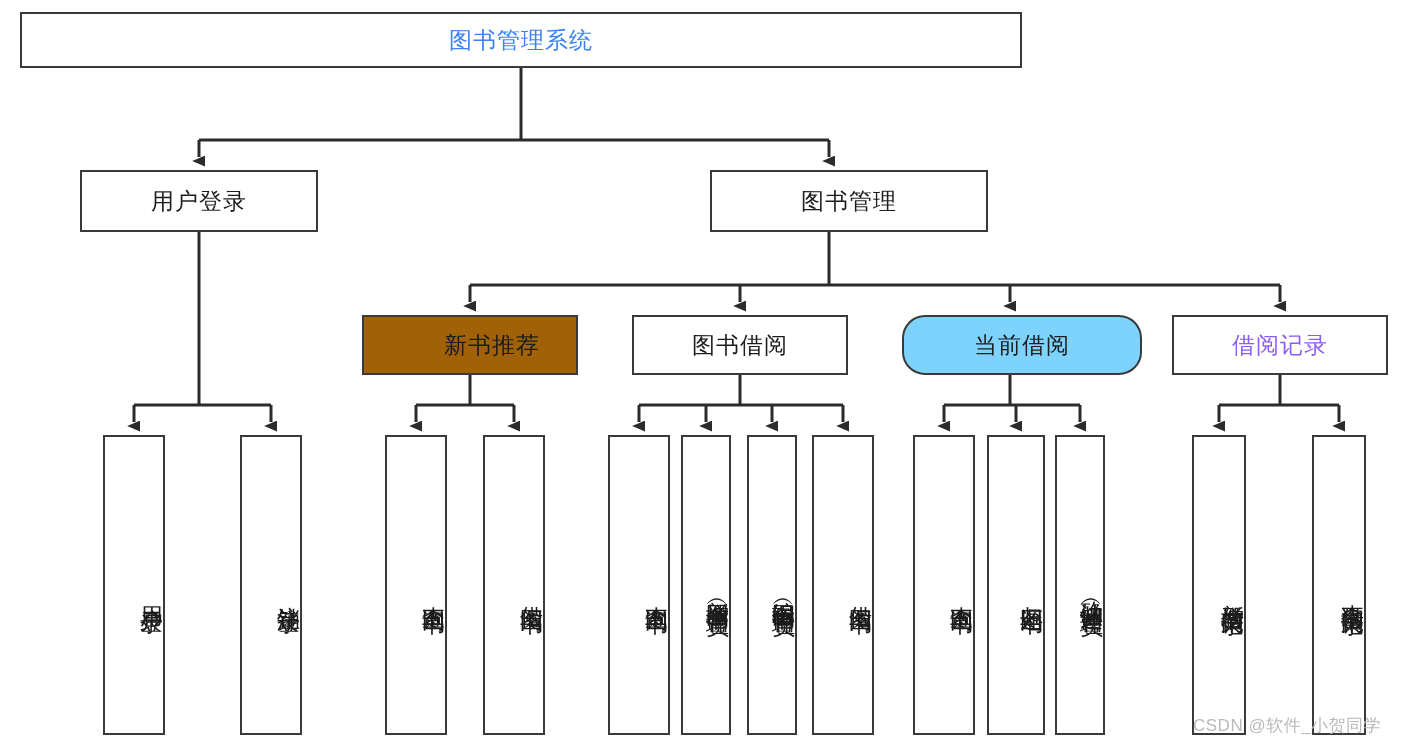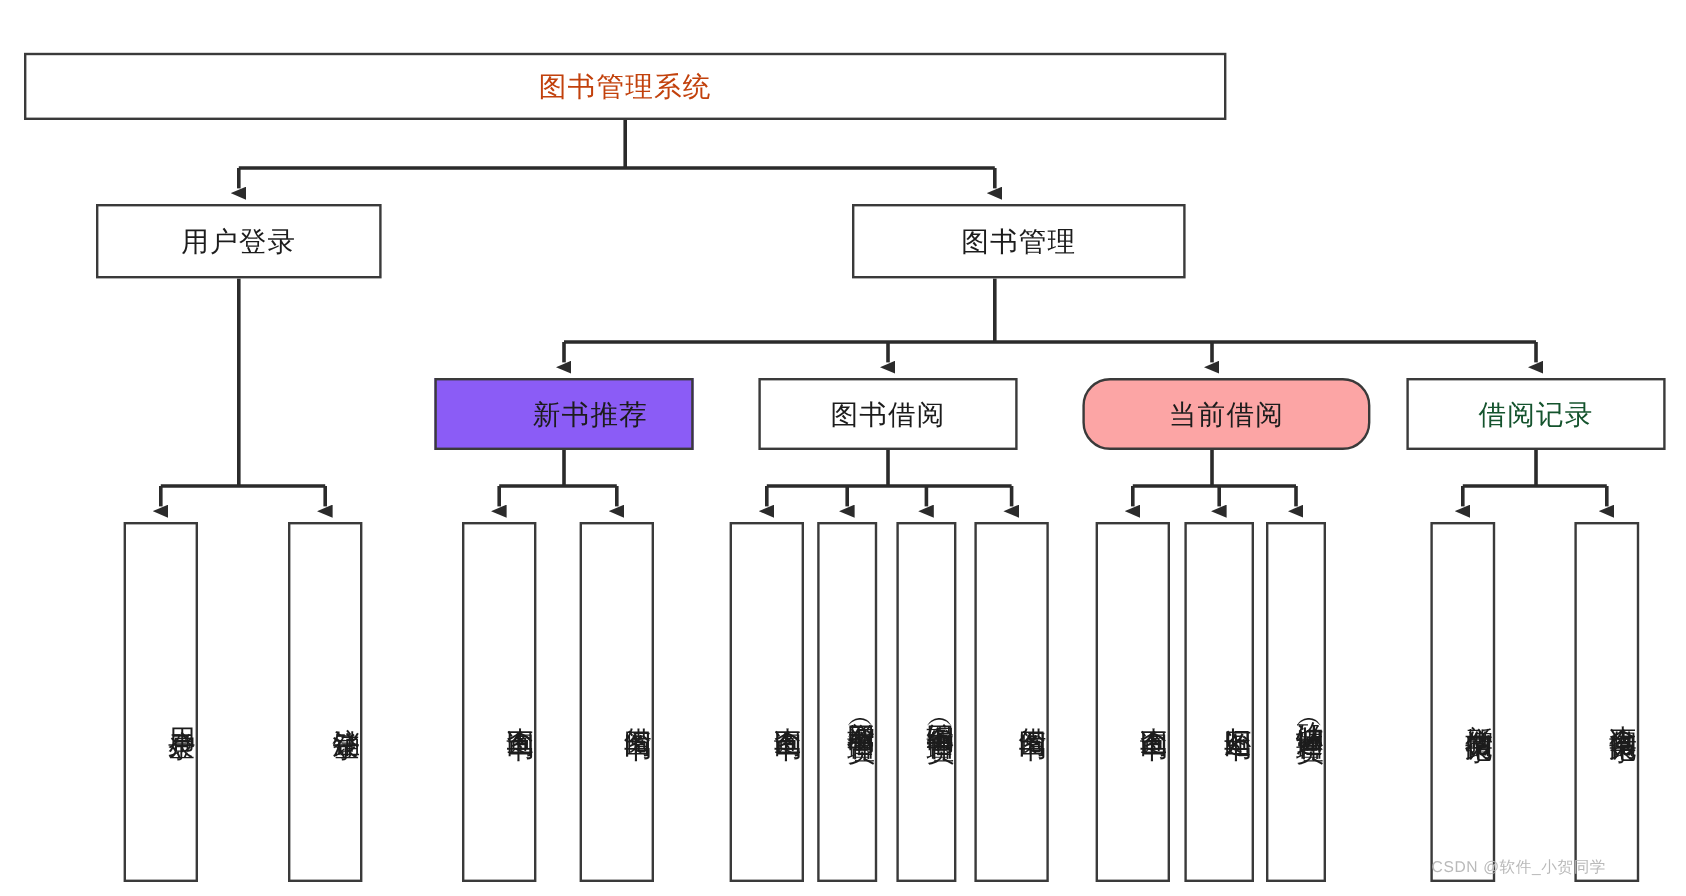--- a/index.html
+++ b/index.html
@@ -42,21 +42,21 @@
     text-orientation: upright;
     font-size: 23px;
     letter-spacing: 2px;
     align-items: flex-start;
     justify-content: center;
     padding-top: 14px;
     line-height: 1.02;
   }
   .watermark {
     position: absolute;
-    font-size: 13px;
+    font-size: 17px;
     color: #b9b9b9;
     letter-spacing: 0.5px;
     white-space: nowrap;
     font-family: "Liberation Sans", "DejaVu Sans", sans-serif;
   }
 </style>
 </head>
 <body>
 
 <div id="canvas">
@@ -96,27 +96,27 @@
         <path d="M944,405 L944,422" marker-end="url(#arw)"></path>
         <path d="M1016,405 L1016,422" marker-end="url(#arw)"></path>
         <path d="M1080,405 L1080,422" marker-end="url(#arw)"></path>
         <path d="M1280,375 L1280,405"></path>
         <path d="M1219,405 L1339,405"></path>
         <path d="M1219,405 L1219,422" marker-end="url(#arw)"></path>
         <path d="M1339,405 L1339,422" marker-end="url(#arw)"></path>
       </g>
   </svg>
   <div id="node-layer">
-      <div class="node h" style="left: 20px; top: 12px; width: 1002px; height: 56px; border-color: rgb(58, 58, 58); background: rgb(255, 255, 255); color: #c2410c; margin-top: 32px;">图书管理系统</div>
+      <div class="node h" style="left: 20px; top: 12px; width: 1002px; height: 56px; border-color: rgb(58, 58, 58); background: rgb(255, 255, 255); color: #3b82f6;">图书管理系统</div>
       <div class="node h" style="left: 80px; top: 170px; width: 238px; height: 62px; border-color: rgb(58, 58, 58); background: rgb(255, 255, 255); color: rgb(28, 28, 28);">用户登录</div>
       <div class="node h" style="left: 710px; top: 170px; width: 278px; height: 62px; border-color: rgb(58, 58, 58); background: rgb(255, 255, 255); color: rgb(28, 28, 28);">图书管理</div>
-      <div class="node h" style="left: 362px; top: 315px; width: 216px; height: 60px; border-color: rgb(58, 58, 58); background: #8b5cf6; color: rgb(28, 28, 28); padding-left: 44px;">新书推荐</div>
+      <div class="node h" style="left: 362px; top: 315px; width: 216px; height: 60px; border-color: rgb(58, 58, 58); background: #a16207; color: rgb(28, 28, 28); padding-left: 44px;">新书推荐</div>
       <div class="node h" style="left: 632px; top: 315px; width: 216px; height: 60px; border-color: rgb(58, 58, 58); background: rgb(255, 255, 255); color: rgb(28, 28, 28); text-align: center;">图书借阅</div>
-      <div class="node h" style="left: 902px; top: 315px; width: 240px; height: 60px; border-color: rgb(58, 58, 58); background: #fca5a5; color: rgb(28, 28, 28); border-radius: 23px;">当前借阅</div>
-      <div class="node h" style="left: 1172px; top: 315px; width: 216px; height: 60px; border-color: rgb(58, 58, 58); background: rgb(255, 255, 255); color: #14532d;">借阅记录</div>
+      <div class="node h" style="left: 902px; top: 315px; width: 240px; height: 60px; border-color: rgb(58, 58, 58); background: #7dd3fc; color: rgb(28, 28, 28); border-radius: 23px;">当前借阅</div>
+      <div class="node h" style="left: 1172px; top: 315px; width: 216px; height: 60px; border-color: rgb(58, 58, 58); background: rgb(255, 255, 255); color: #8b5cf6;">借阅记录</div>
       <div class="node v" style="left: 103px; top: 435px; width: 62px; height: 300px; border-color: rgb(58, 58, 58); background: rgb(255, 255, 255); color: rgb(28, 28, 28);">用户登录</div>
       <div class="node v" style="left: 240px; top: 435px; width: 62px; height: 300px; border-color: rgb(58, 58, 58); background: rgb(255, 255, 255); color: rgb(28, 28, 28);">注销登录</div>
       <div class="node v" style="left: 385px; top: 435px; width: 62px; height: 300px; border-color: rgb(58, 58, 58); background: rgb(255, 255, 255); color: rgb(28, 28, 28);">查询图书</div>
       <div class="node v" style="left: 483px; top: 435px; width: 62px; height: 300px; border-color: rgb(58, 58, 58); background: rgb(255, 255, 255); color: rgb(28, 28, 28);">借阅图书</div>
       <div class="node v" style="left: 608px; top: 435px; width: 62px; height: 300px; border-color: rgb(58, 58, 58); background: rgb(255, 255, 255); color: rgb(28, 28, 28);">查询图书</div>
       <div class="node v" style="left: 681px; top: 435px; width: 50px; height: 300px; border-color: rgb(58, 58, 58); background: rgb(255, 255, 255); color: rgb(28, 28, 28);">新增图书（管理员）</div>
       <div class="node v" style="left: 747px; top: 435px; width: 50px; height: 300px; border-color: rgb(58, 58, 58); background: rgb(255, 255, 255); color: rgb(28, 28, 28);">编辑图书（管理员）</div>
       <div class="node v" style="left: 812px; top: 435px; width: 62px; height: 300px; border-color: rgb(58, 58, 58); background: rgb(255, 255, 255); color: rgb(28, 28, 28);">借阅图书</div>
       <div class="node v" style="left: 913px; top: 435px; width: 62px; height: 300px; border-color: rgb(58, 58, 58); background: rgb(255, 255, 255); color: rgb(28, 28, 28);">查询图书</div>
       <div class="node v" style="left: 987px; top: 435px; width: 58px; height: 300px; border-color: rgb(58, 58, 58); background: rgb(255, 255, 255); color: rgb(28, 28, 28);">归还图书</div>

